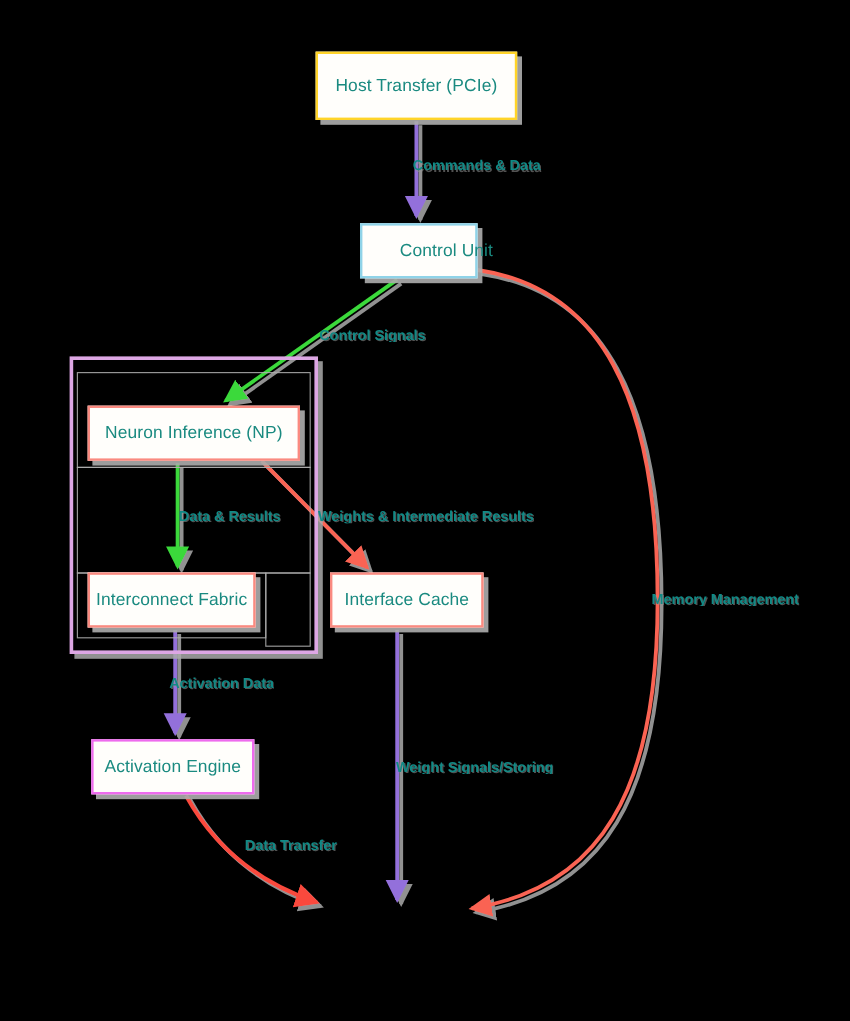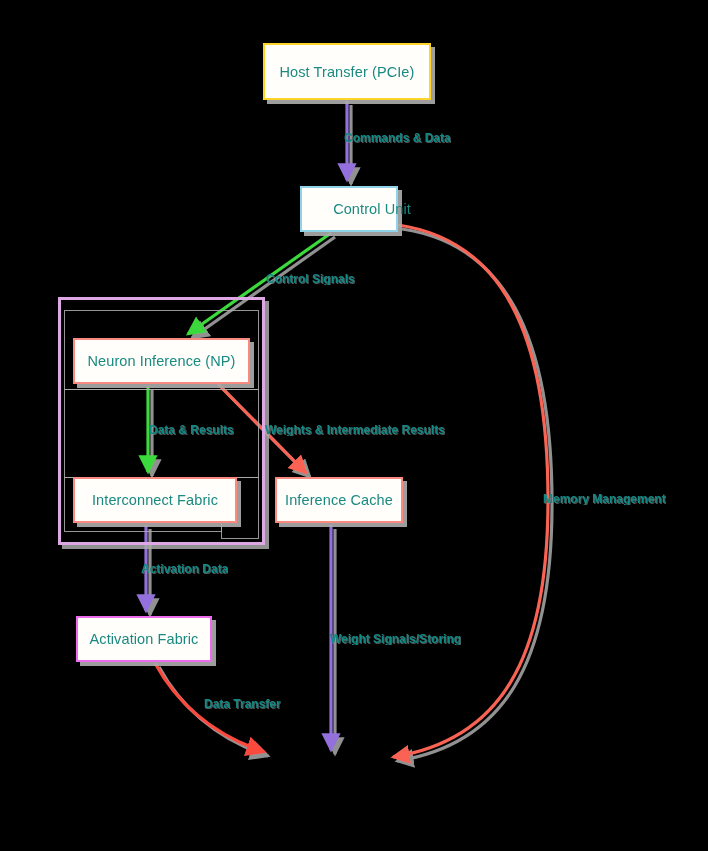--- a/index.html
+++ b/index.html
@@ -127,30 +127,30 @@
   </div>
 
   <div class="node nb-sky" id="node-control" style="left: 300px; top: 186px; width: 98px; height: 46px; border-color: rgb(143, 211, 232); color: rgb(26, 138, 128);">
     <span>Control Unit</span>
   </div>
 
   <div class="node nb-salmon" id="node-neuron" style="left: 73px; top: 338px; width: 177px; height: 46px; border-color: rgb(250, 138, 128); color: rgb(26, 138, 128);">
     <span>Neuron Inference (NP)</span>
   </div>
 
-  <div class="node nb-salmon" id="node-intercon" style="left: 73px; top: 477px; width: 164px; height: 46px; border-color: rgb(250, 138, 128); color: rgb(26, 138, 128);">
+  <div class="node nb-salmon" id="node-intercon" style="left: 73px; top: 477px; width: 140px; height: 46px; border-color: rgb(250, 138, 128); color: rgb(26, 138, 128);">
     <span>Interconnect Fabric</span>
   </div>
 
   <div class="node nb-salmon" id="node-cache" style="left: 275px; top: 477px; width: 128px; height: 46px; border-color: rgb(250, 138, 128); color: rgb(26, 138, 128);">
-    <span>Inference Cache</span>
+    <span>Interface Cache</span>
   </div>
 
   <div class="node nb-violet" id="node-activation" style="left: 76px; top: 616px; width: 136px; height: 46px; border-color: rgb(238, 107, 238); color: rgb(26, 138, 128);">
-    <span>Activation Fabric</span>
+    <span>Activation Engine</span>
   </div>
 
 
   <div class="elabel" id="lab-e1" style="left: 344px; top: 133px; color: rgb(17, 138, 134);">Commands &amp; Data</div>
   <div class="elabel" id="lab-e2" style="left: 266px; top: 274px; color: rgb(17, 138, 134);">Control Signals</div>
   <div class="elabel" id="lab-e3" style="left: 149px; top: 425px; color: rgb(17, 138, 134);">Data &amp; Results</div>
   <div class="elabel" id="lab-e4" style="left: 265px; top: 425px; color: rgb(17, 138, 134);">Weights &amp; Intermediate Results</div>
   <div class="elabel" id="lab-e5" style="left: 141px; top: 564px; color: rgb(17, 138, 134);">Activation Data</div>
   <div class="elabel" id="lab-e6" style="left: 330px; top: 634px; color: rgb(17, 138, 134);">Weight Signals/Storing</div>
   <div class="elabel" id="lab-e7" style="left: 204px; top: 699px; color: rgb(17, 138, 134);">Data Transfer</div>

